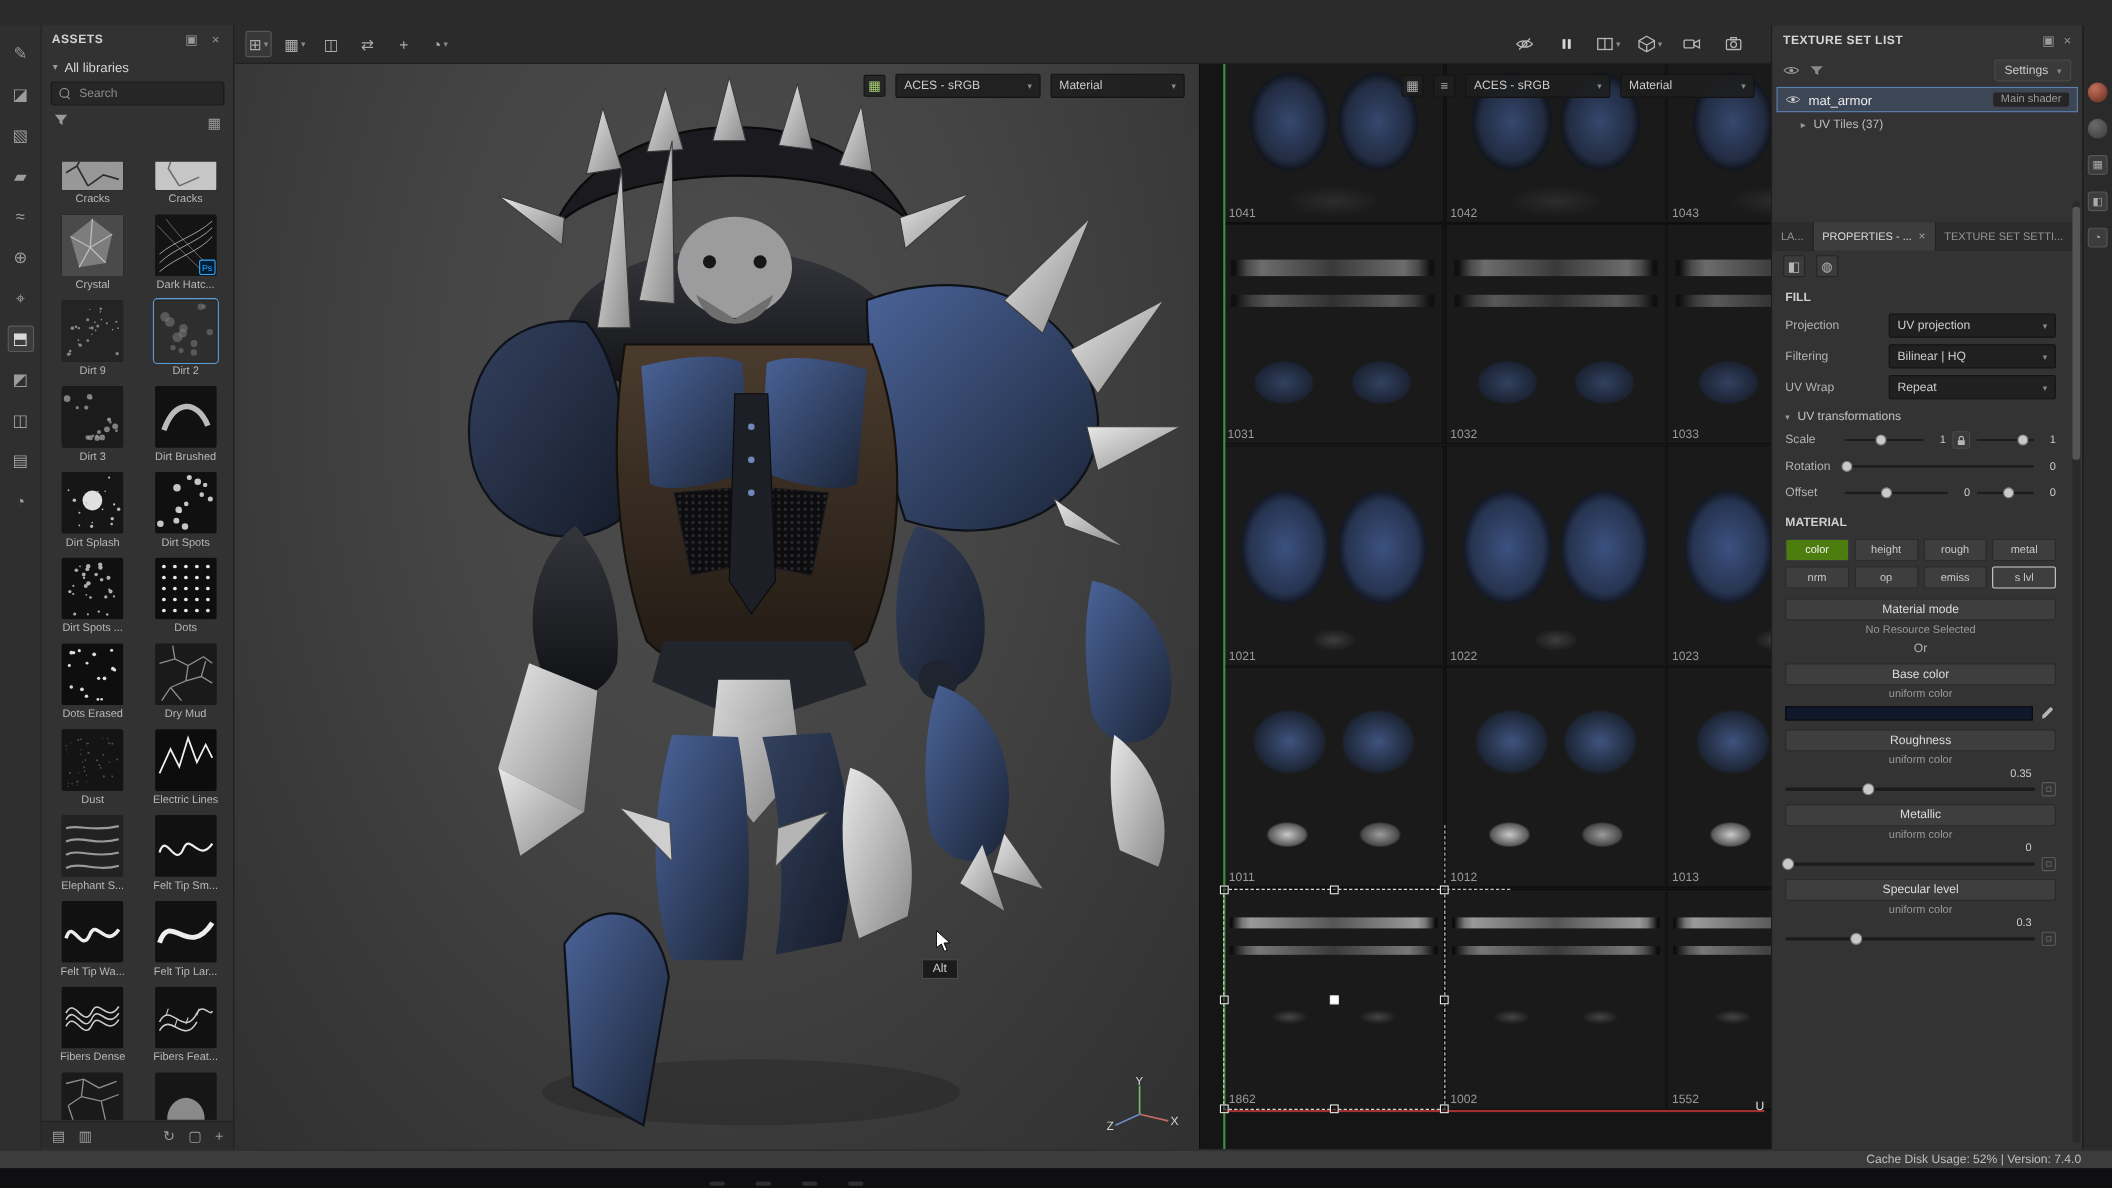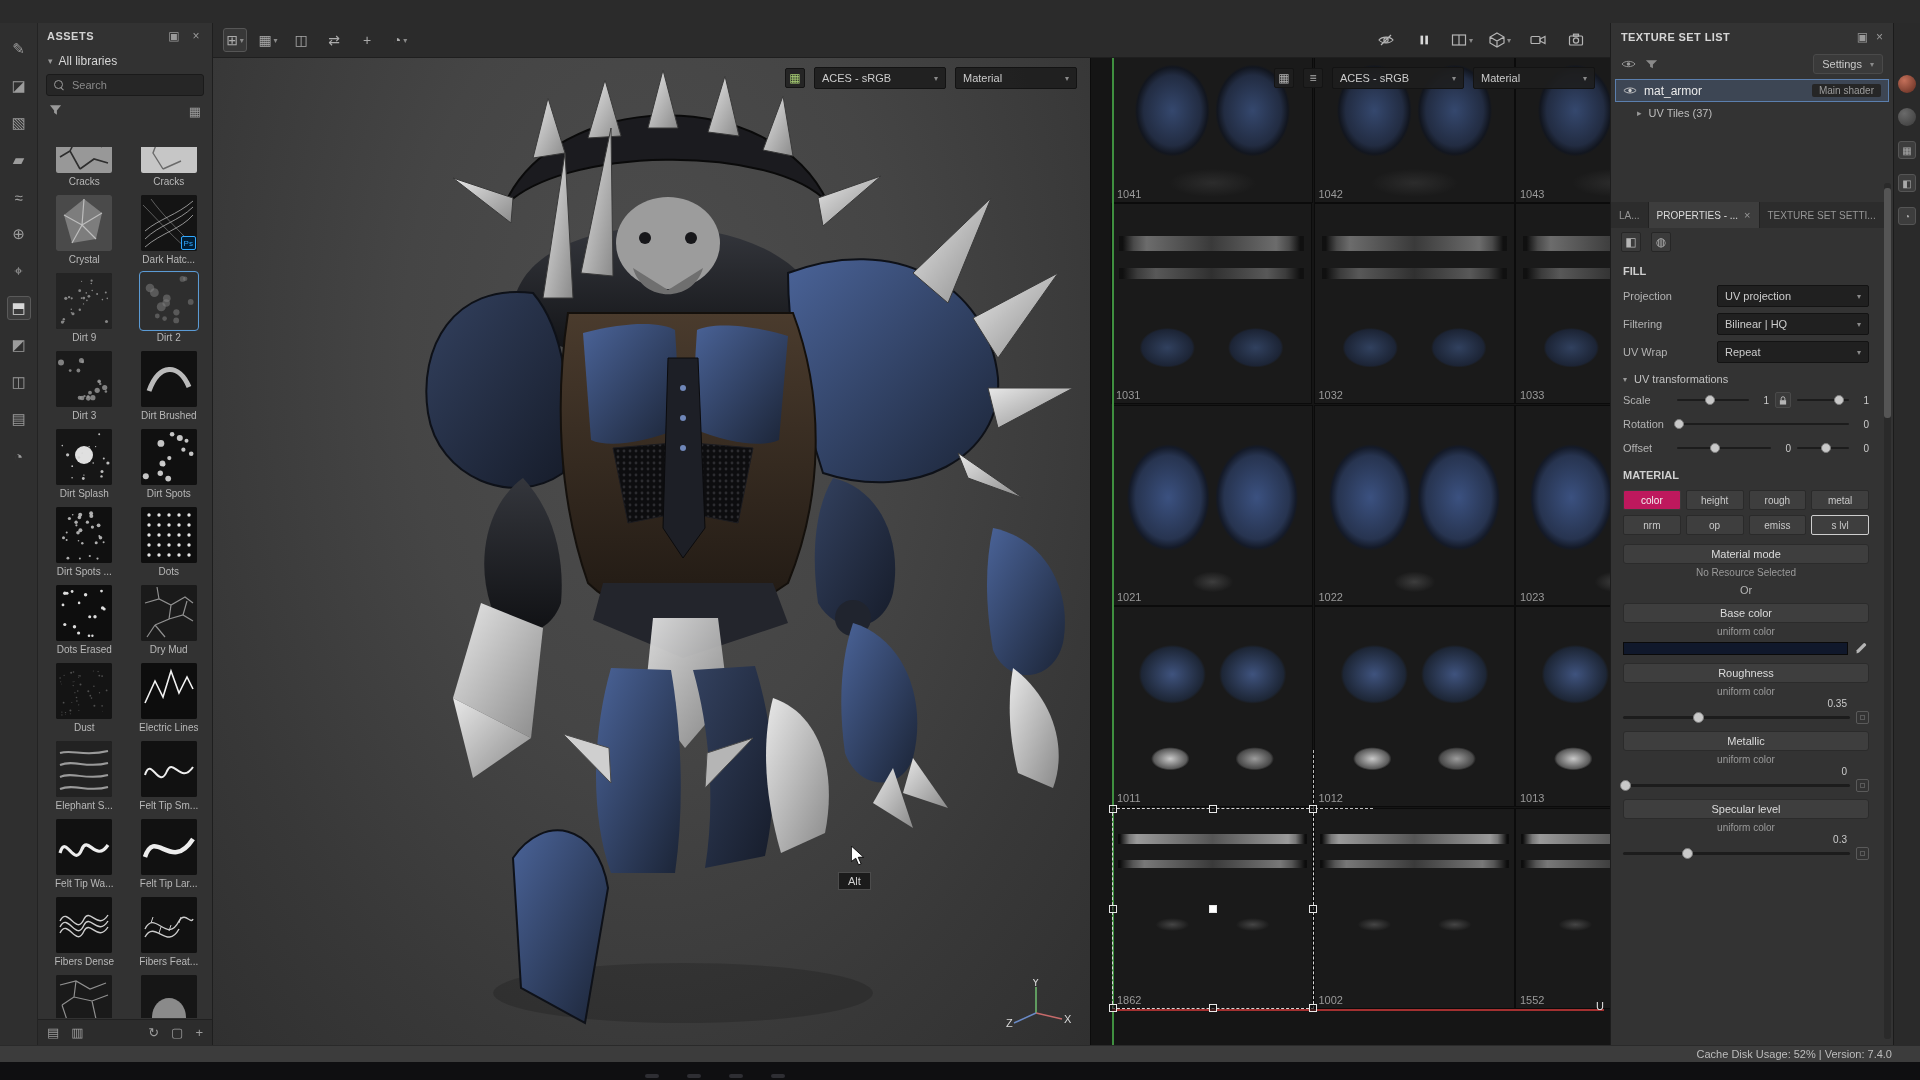--- a/index.html
+++ b/index.html
@@ -148,21 +148,21 @@
   .trow{display:flex;align-items:center;gap:6px;padding:4px 12px;height:24px;}
   .tlab{width:48px;font-size:11px;color:#b2b2b2;flex:none;}
   .mini-slider{position:relative;height:12px;flex:1;}
   .mini-slider.narrow{flex:none;width:52px;}
   .mtrack{position:absolute;left:0;right:0;top:5px;height:2px;background:#1c1c1c;border-radius:2px;}
   .mhandle{position:absolute;top:1px;width:10px;height:10px;border-radius:50%;background:#c9c9c9;border:1px solid #7e7e7e;}
   .tval{width:14px;text-align:right;font-size:10px;color:#cccccc;flex:none;}
   .lockbox{width:16px;height:16px;border:1px solid #4a4a4a;border-radius:2px;background:#3a3a3a;display:flex;align-items:center;justify-content:center;flex:none;}
   .channels{display:grid;grid-template-columns:repeat(4,1fr);gap:5px;padding:4px 12px 2px;}
   .chan{height:20px;display:flex;align-items:center;justify-content:center;font-size:10px;color:#c9c9c9;background:#3e3e3e;border:1px solid #2a2a2a;border-radius:2px;}
-  .chan.active{background:#be185d;color:#f2f2f2;border-color:#3a3a3a;}
+  .chan.active{background:#4d7c0f;color:#f2f2f2;border-color:#3a3a3a;}
   .chan.outlined{border-color:#cfcfcf;}
   .wbtn{margin:7px 12px 0;height:20px;background:#3e3e3e;border:1px solid #2b2b2b;border-radius:3px;display:flex;align-items:center;justify-content:center;font-size:11px;color:#dcdcdc;}
   .sub{font-size:10px;color:#9a9a9a;text-align:center;margin:3px 0 1px;}
   .orline{font-size:11px;color:#b5b5b5;text-align:center;margin:6px 0 2px;}
   .swatchrow{display:flex;align-items:center;gap:5px;margin:3px 12px 0;}
   .swatch{flex:1;height:13px;border:1px solid #0a0a0a;}
   .dropbox{width:16px;height:16px;display:flex;align-items:center;justify-content:center;}
   .vline{text-align:right;margin:1px 34px 0 12px;font-size:10px;color:#cccccc;height:12px;}
   .srow{display:flex;align-items:center;gap:6px;margin:0 12px 2px;}
   .hslider{position:relative;flex:1;height:14px;}

